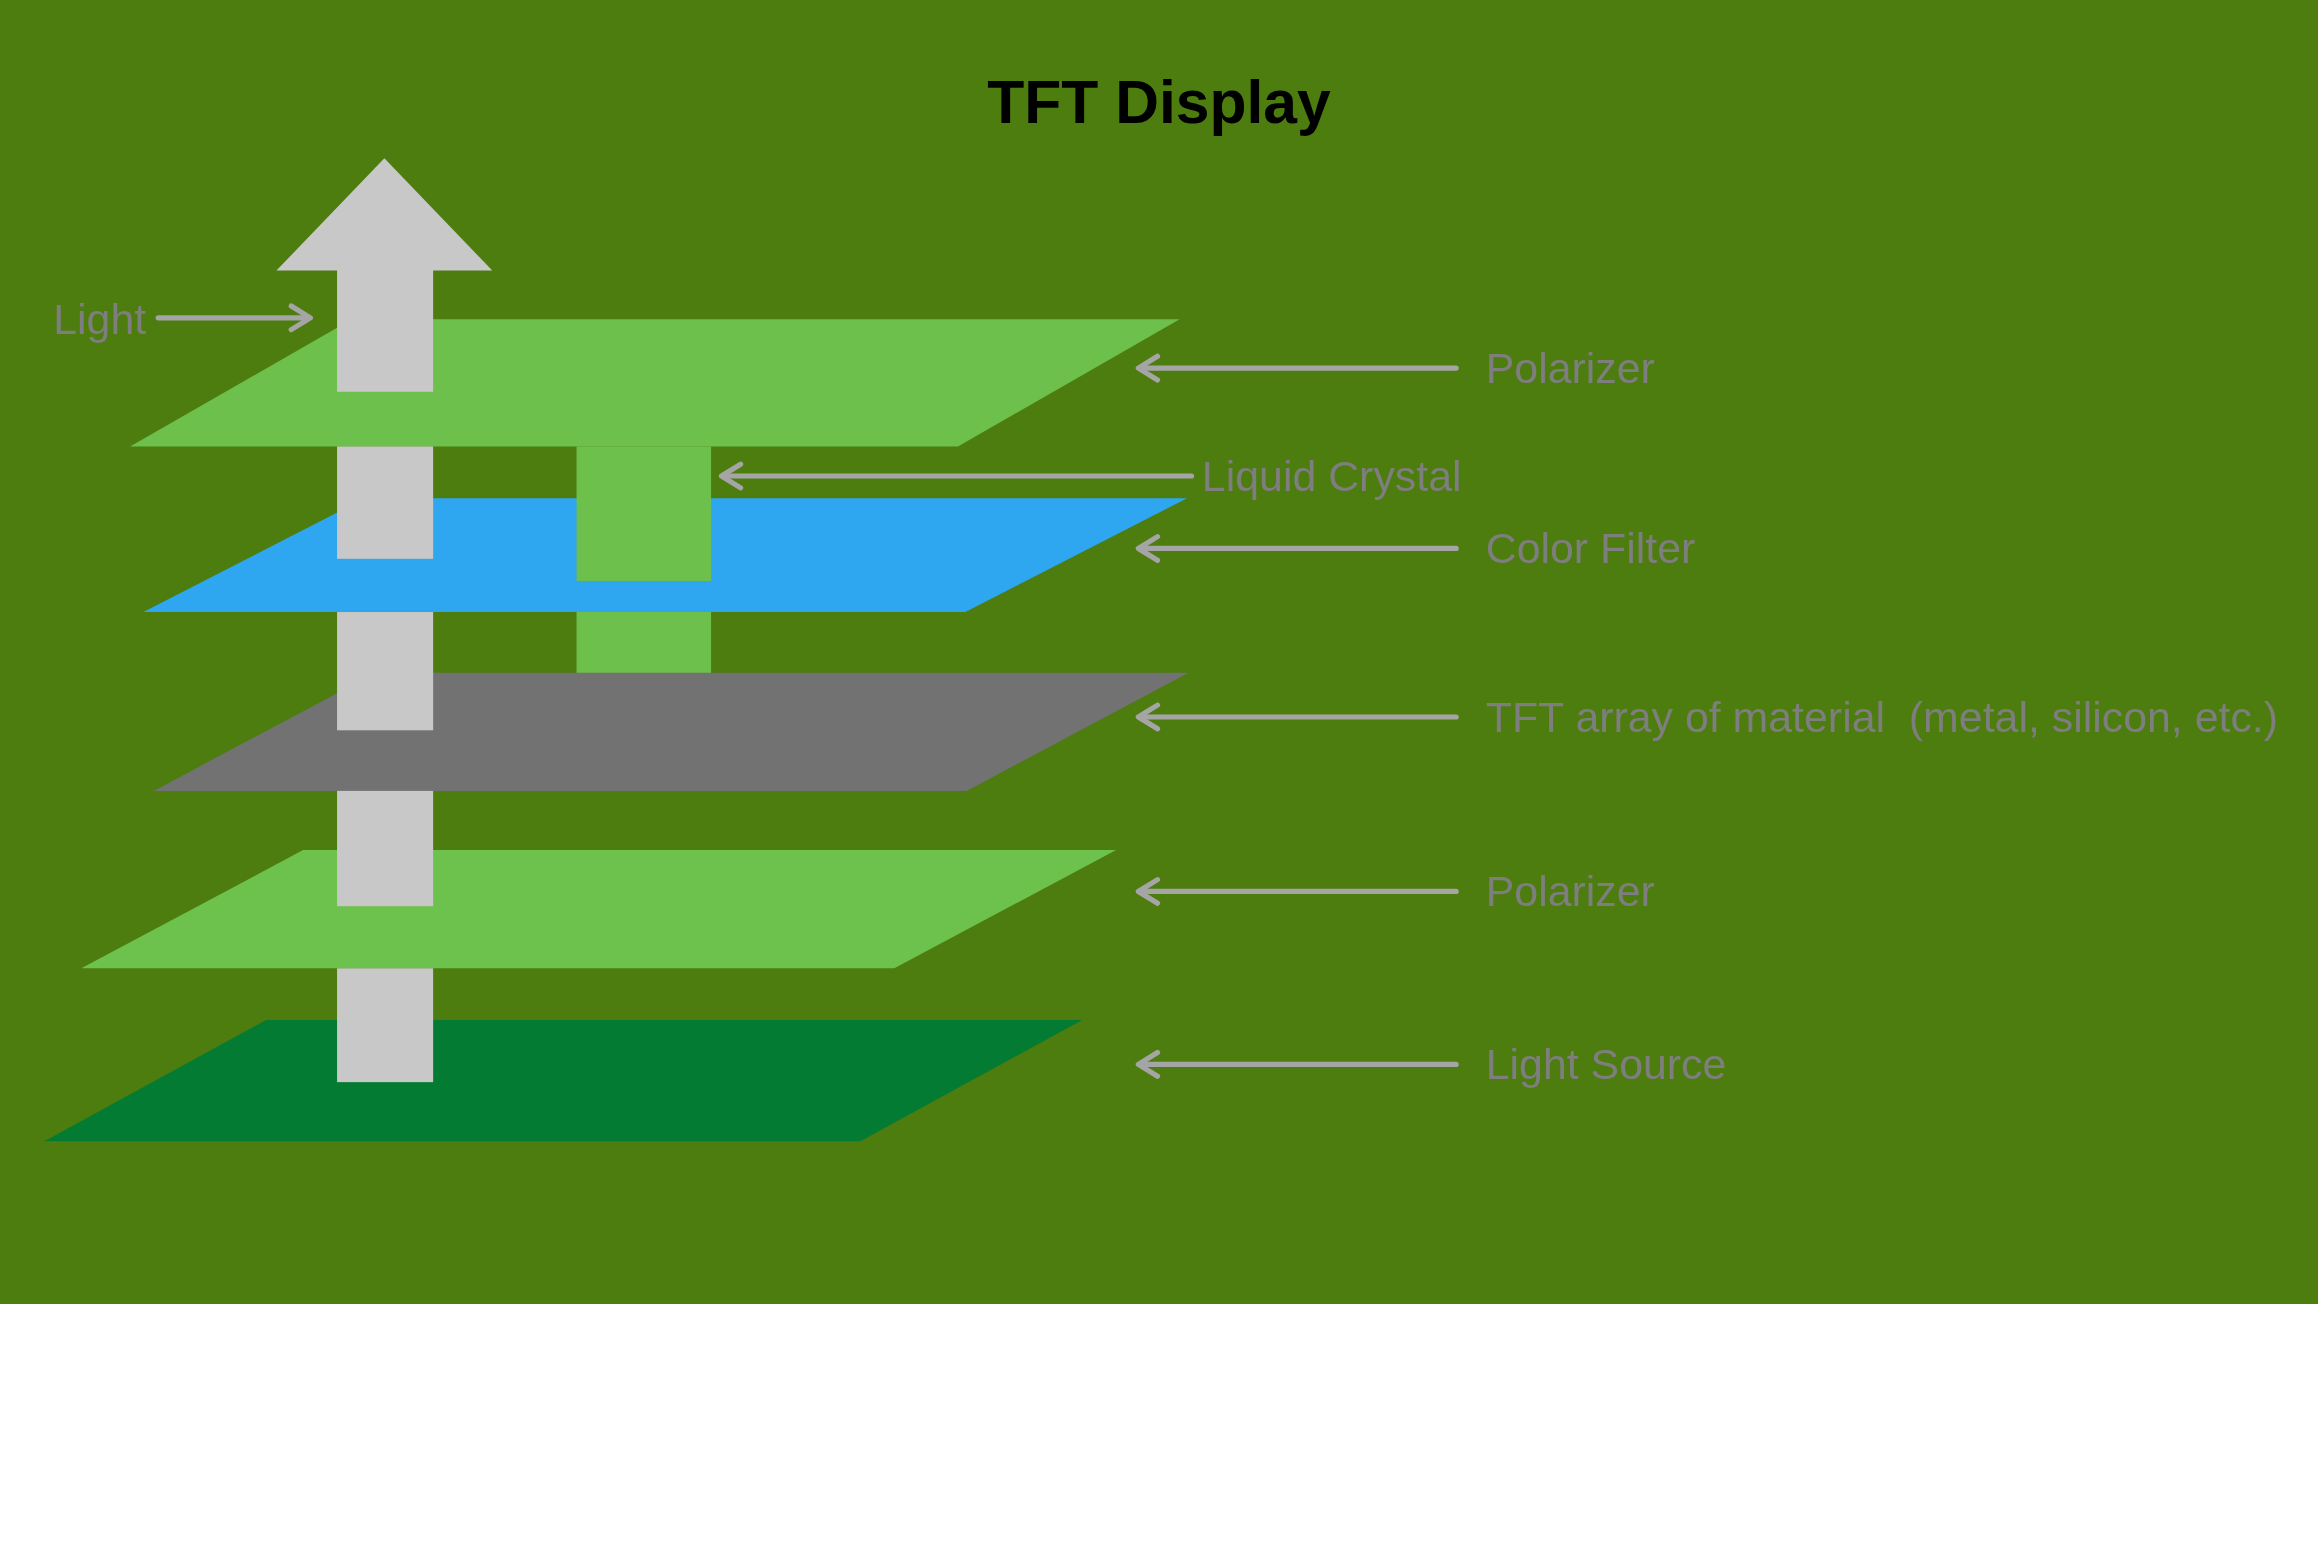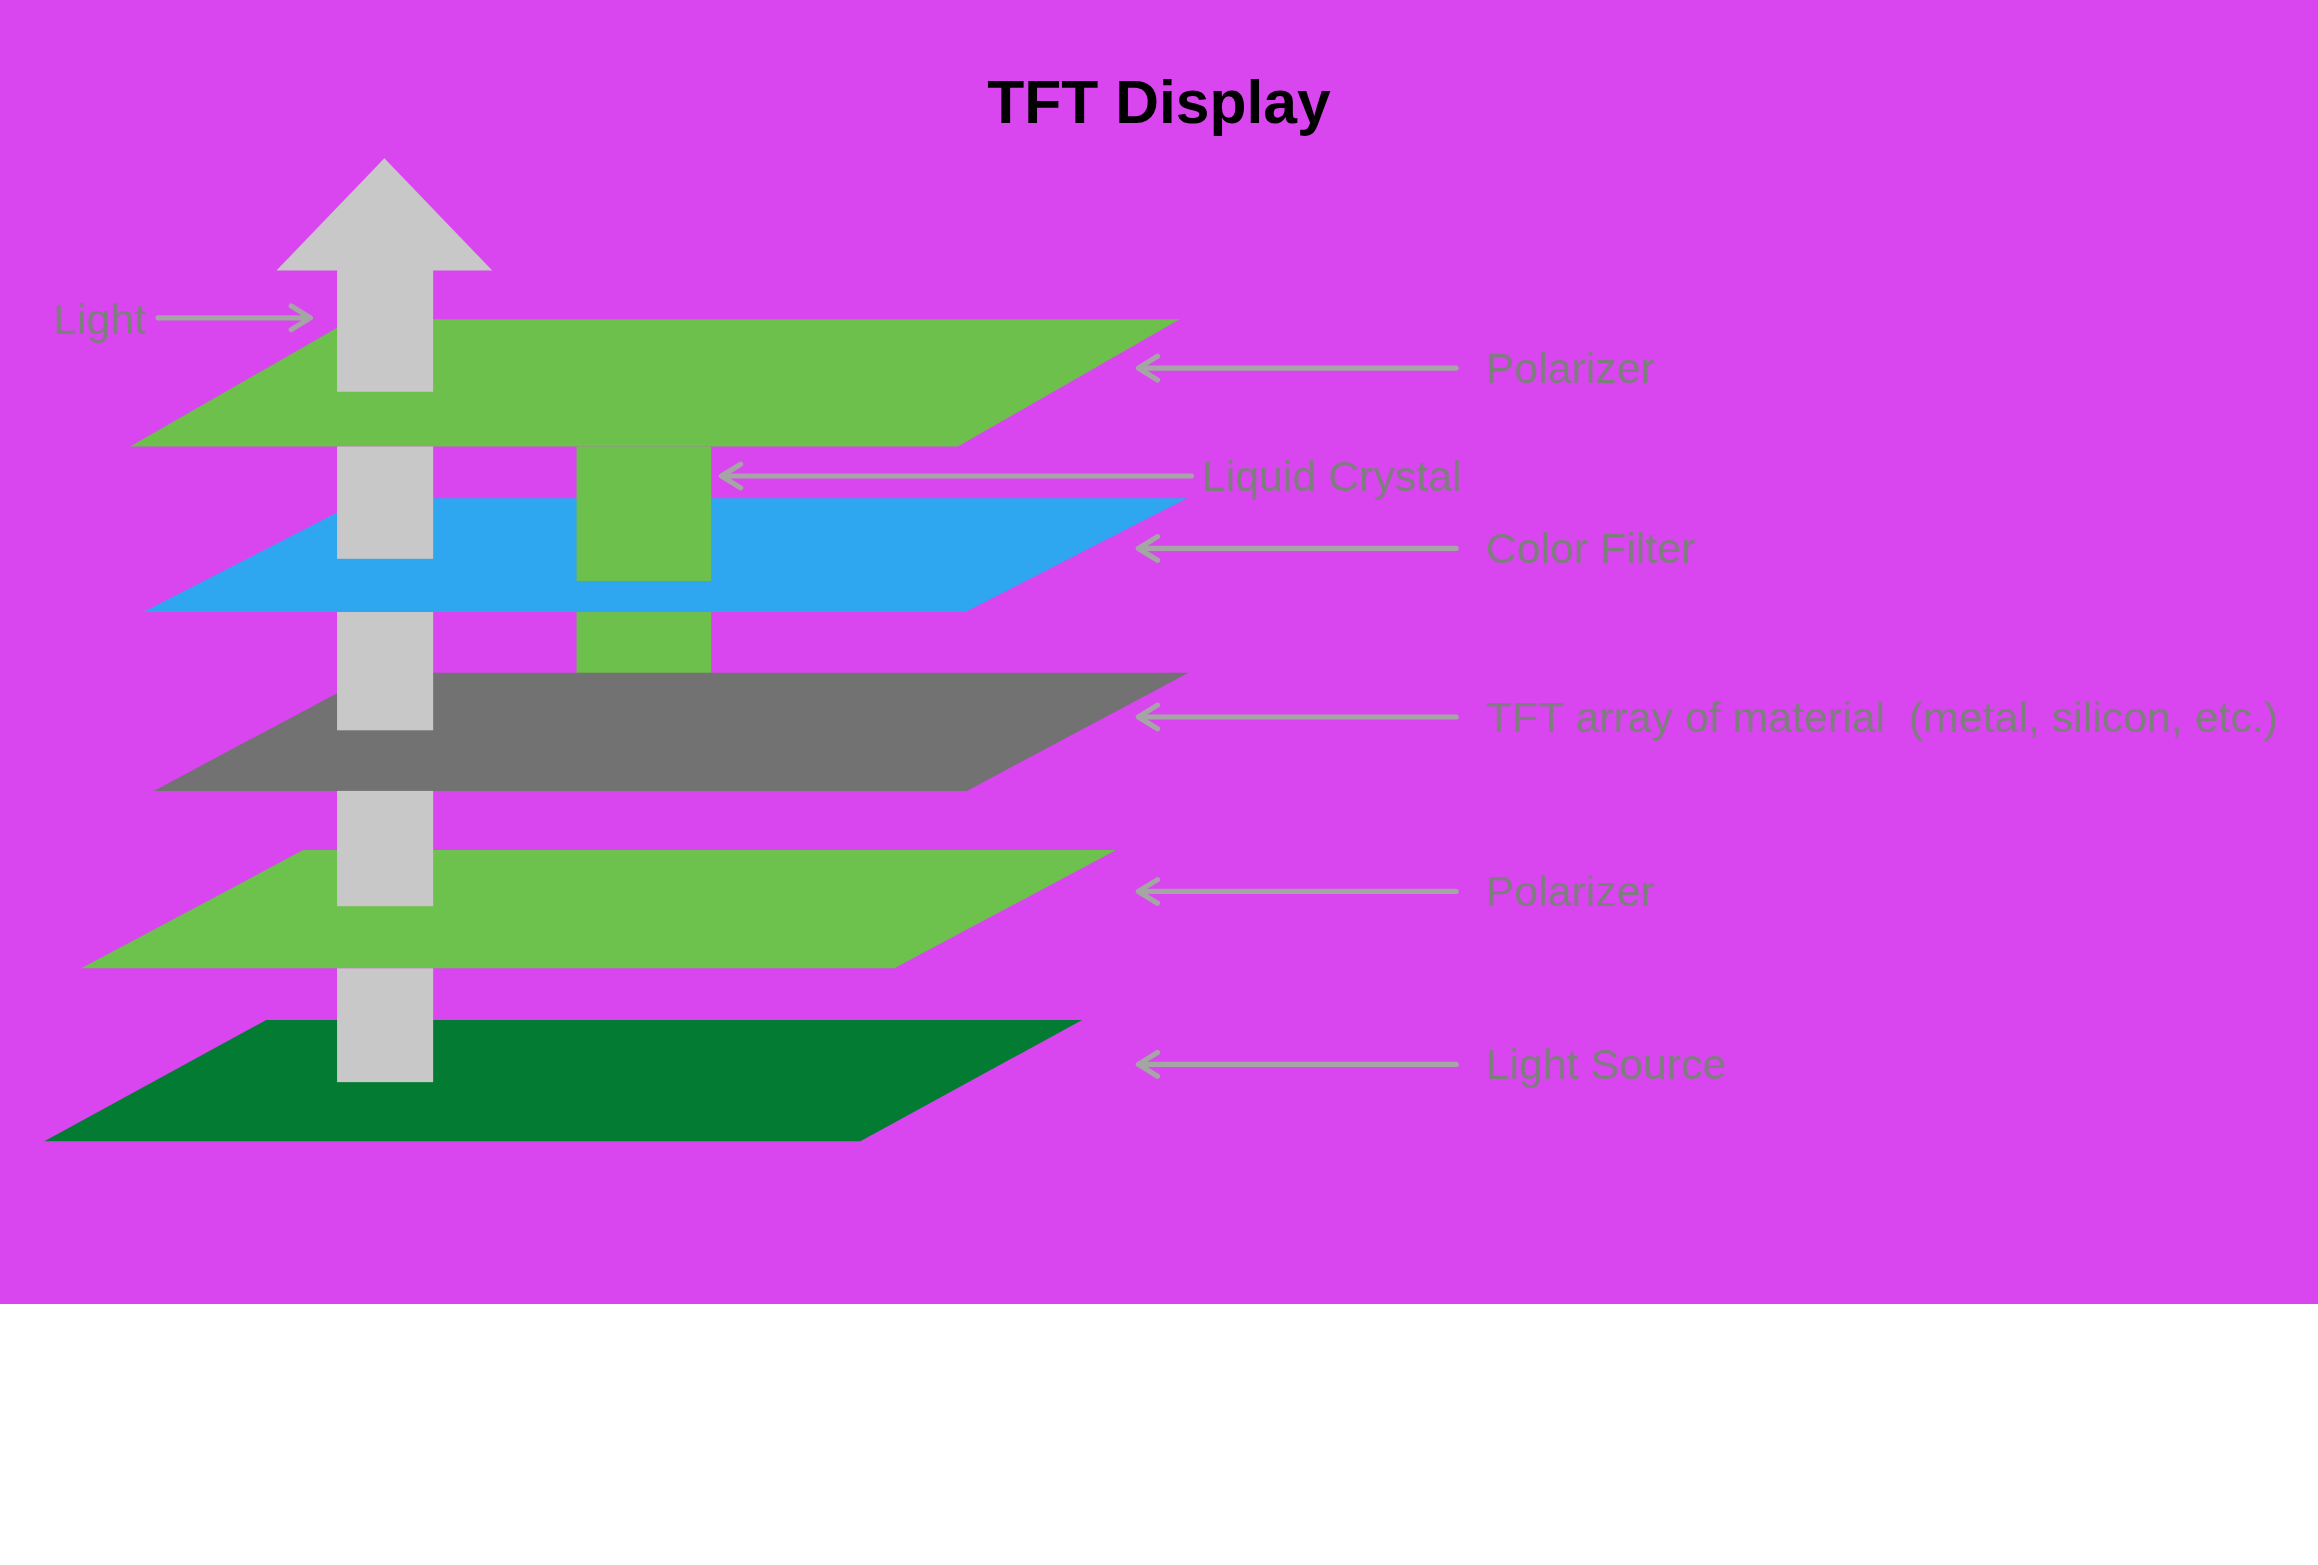--- a/index.html
+++ b/index.html
@@ -2,21 +2,21 @@
 <html style="font-size:7.4px"><head>
 <meta charset="utf-8">
 <style>
   html, body {
     margin: 0;
     padding: 0;
     background: #ffffff;
   }
   .stage {
     width: 100%;
-    background: #d946ef;
+    background: #4d7c0f;
     text-align: center;
   }
   svg {
     display: block;
     width: 100%;
     height: auto;
   }
   text {
     font-family: "Liberation Sans", "DejaVu Sans", sans-serif;
     white-space: pre;

